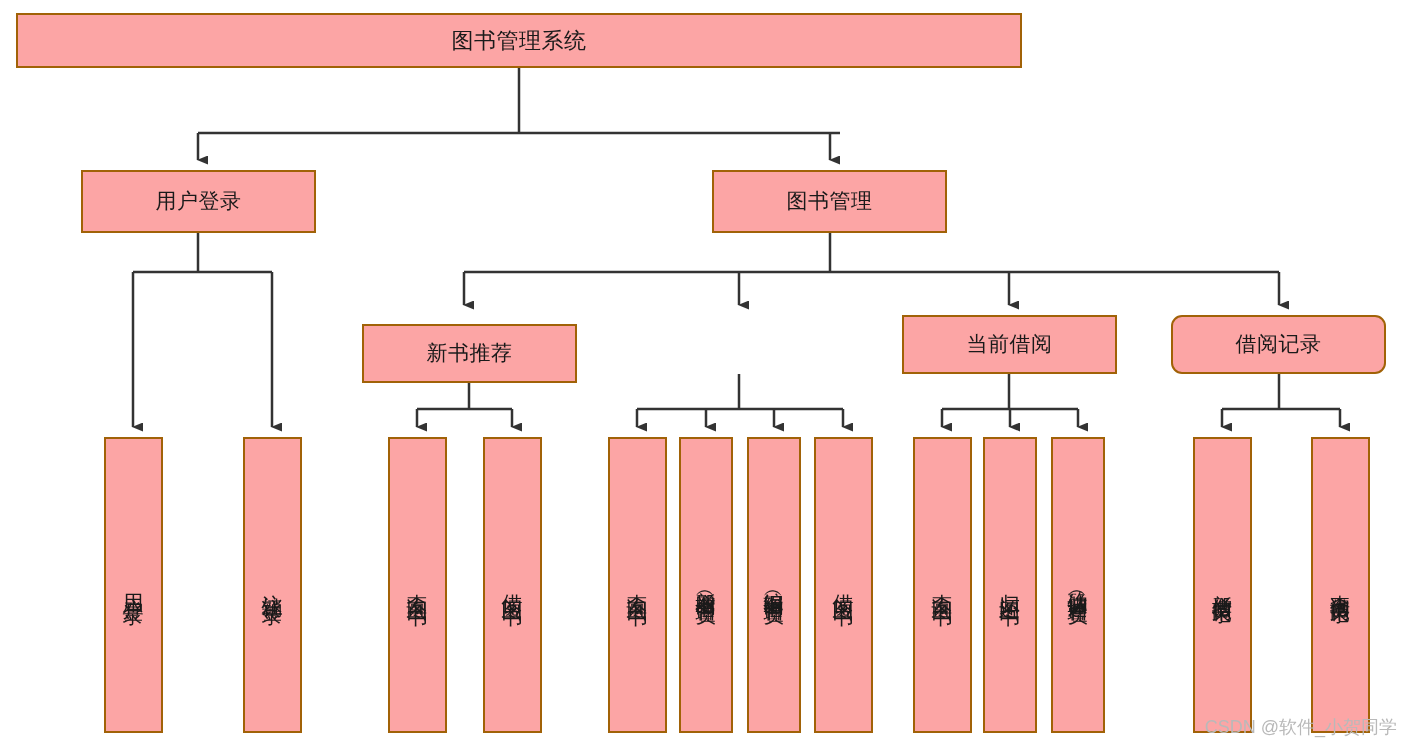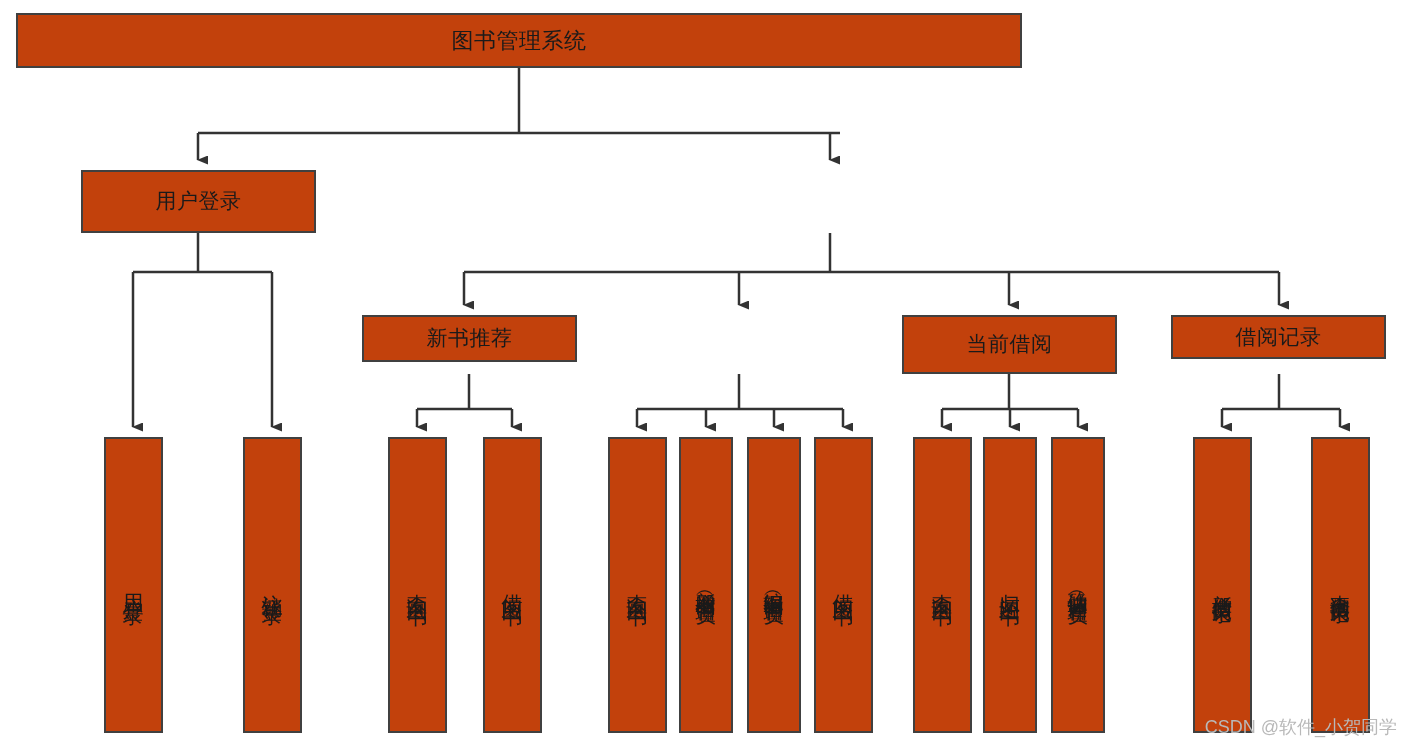--- a/index.html
+++ b/index.html
@@ -21,22 +21,22 @@
     position: absolute;
     left: 0;
     top: 0;
     width: 1405px;
     height: 747px;
     pointer-events: none;
   }
   .node {
     position: absolute;
     box-sizing: border-box;
-    background: #c2410c;
-    border: 2px solid #404040;
+    background: #fca5a5;
+    border: 2px solid #a16207;
     display: flex;
     align-items: center;
     justify-content: center;
     overflow: hidden;
   }
   .node-label {
     color: #1a1a1a;
     line-height: 1.18;
     text-align: center;
     white-space: nowrap;
@@ -132,28 +132,31 @@
     </g>
   </svg>
 
   <div class="node horizontal root" style="left:16px; top:13px; width:1006px; height:55px;">
     <span class="node-label">图书管理系统</span>
   </div>
 
   <div class="node horizontal" style="left:81px; top:170px; width:235px; height:63px;">
     <span class="node-label">用户登录</span>
   </div>
-
-  <div class="node horizontal" style="left:362px; top:315px; width:215px; height:47px;">
+  <div class="node horizontal" style="left:712px; top:170px; width:235px; height:63px;">
+    <span class="node-label">图书管理</span>
+  </div>
+
+  <div class="node horizontal" style="left:362px; top:324px; width:215px; height:59px;">
     <span class="node-label">新书推荐</span>
   </div>
   <div class="node horizontal" style="left:902px; top:315px; width:215px; height:59px;">
     <span class="node-label">当前借阅</span>
   </div>
-  <div class="node horizontal" style="left:1171px; top:315px; width:215px; height:44px;">
+  <div class="node horizontal" style="left:1171px; top:315px; width:215px; height:59px;border-radius:11px;">
     <span class="node-label">借阅记录</span>
   </div>
 
   <div class="node vertical" style="left:104px; top:437px; width:59px; height:296px;">
     <span class="node-label">用户登录</span>
   </div>
   <div class="node vertical" style="left:243px; top:437px; width:59px; height:296px;">
     <span class="node-label">注销登录</span>
   </div>
 

